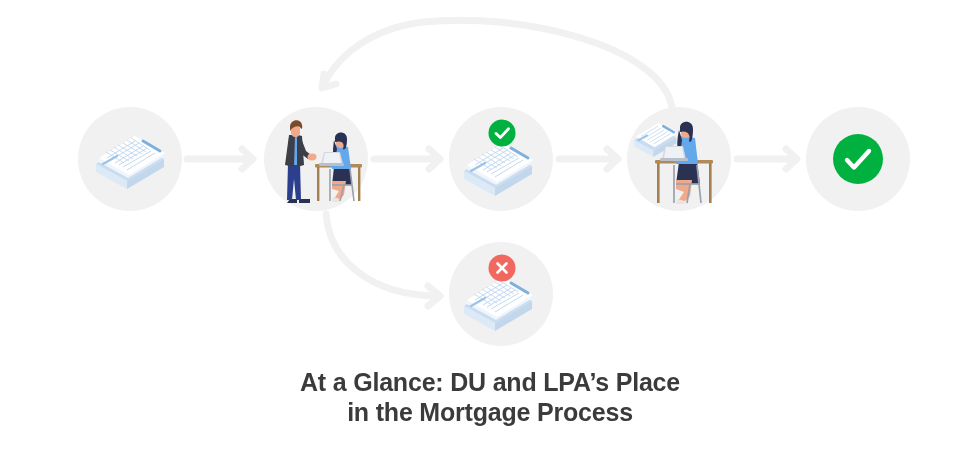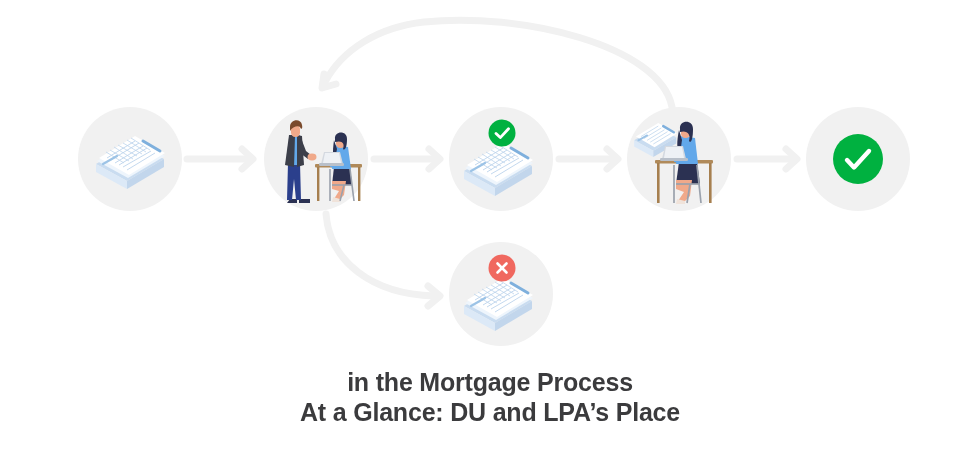--- a/index.html
+++ b/index.html
@@ -262,17 +262,17 @@
         <circle cx="47" cy="14" r="13.5" fill="#f0685f"></circle>
         <g stroke="#ffffff" stroke-width="2.6" stroke-linecap="round">
           <line x1="42.5" y1="9.5" x2="51.5" y2="18.5"></line>
           <line x1="51.5" y1="9.5" x2="42.5" y2="18.5"></line>
         </g>
       </g>
     </svg>
   </div>
 
   <div class="title">
+    <span class="title-line">At a Glance: DU and LPA’s Place</span>
     <span class="title-line">in the Mortgage Process</span>
-    <span class="title-line">At a Glance: DU and LPA’s Place</span>
   </div>
 
 </div>
 
 </body></html>

